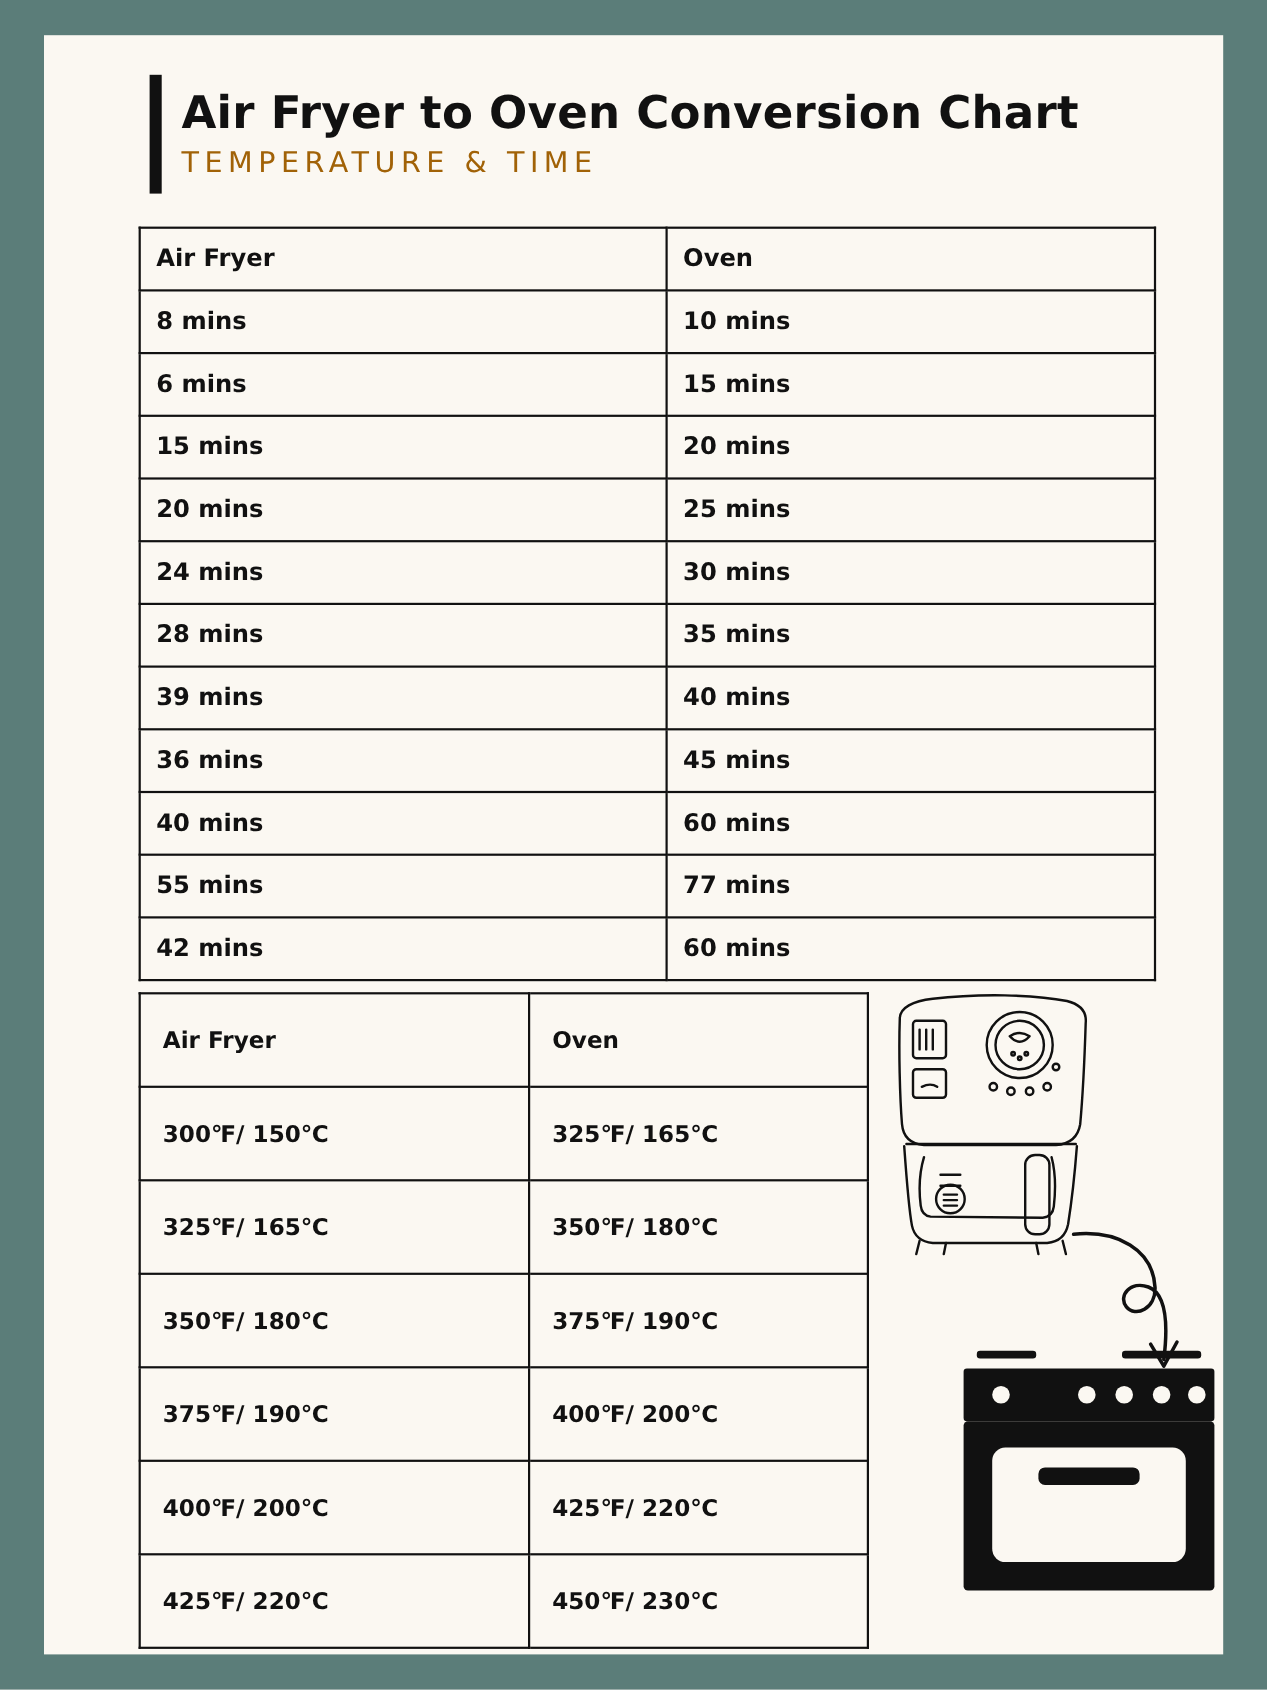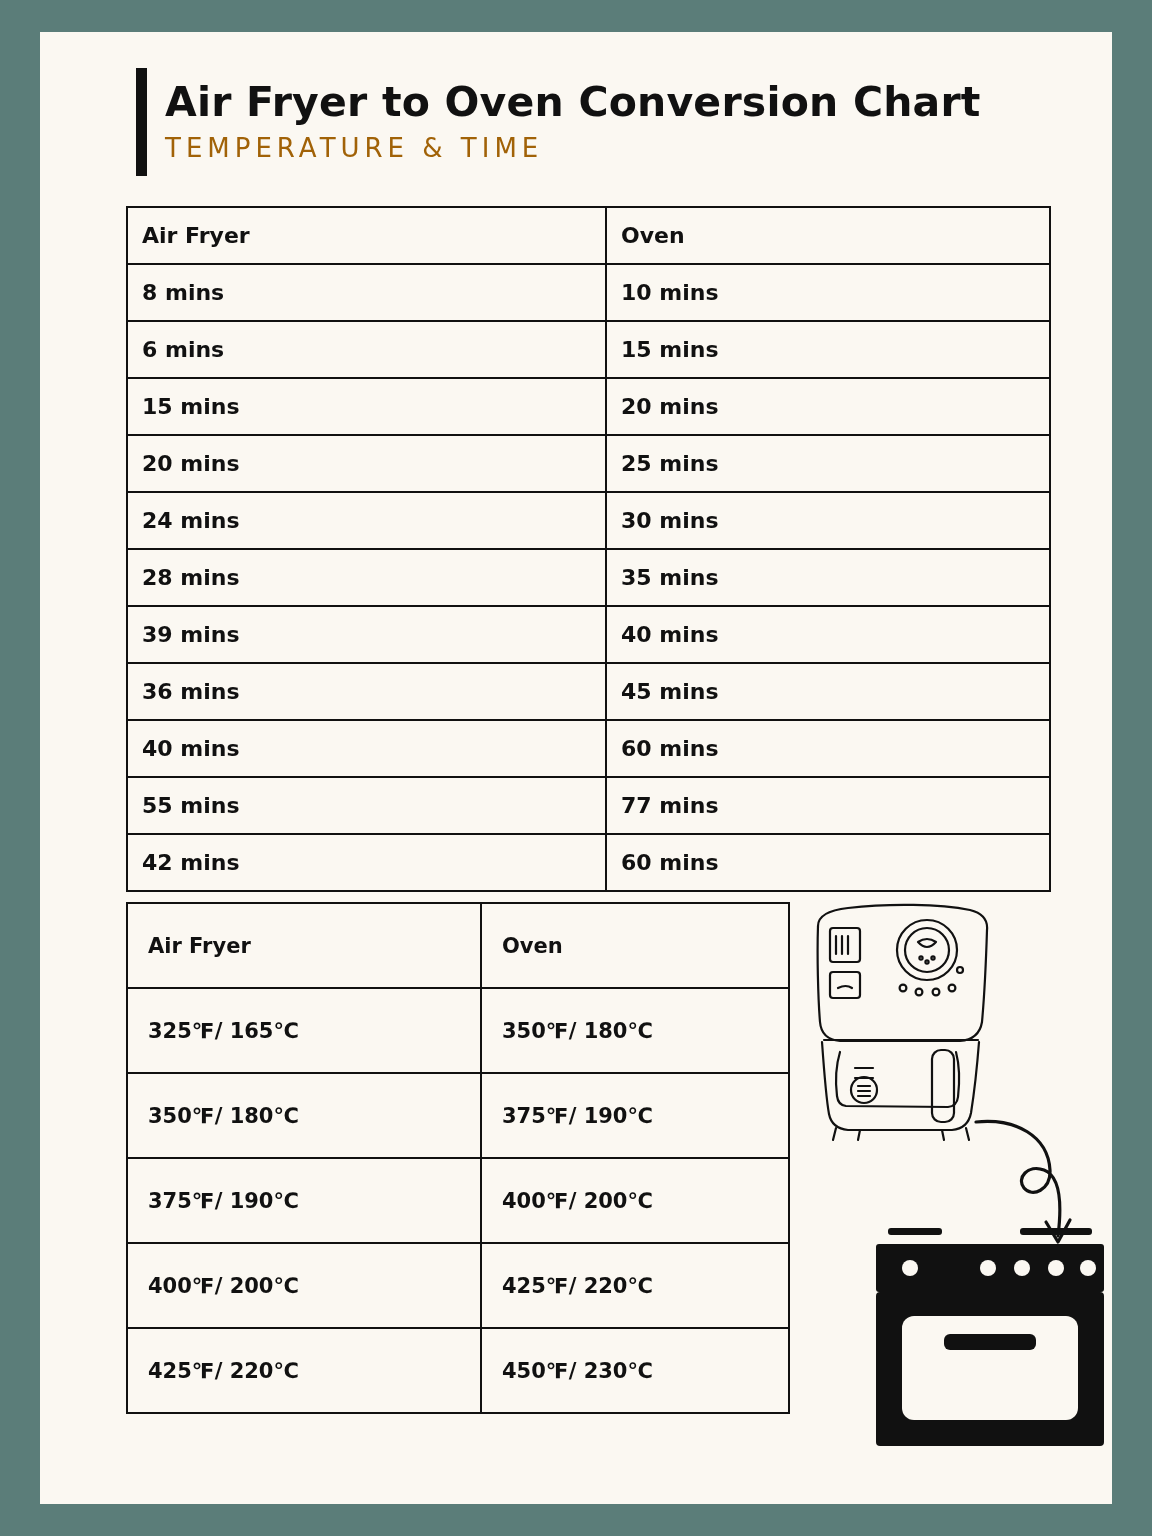--- a/index.html
+++ b/index.html
@@ -167,20 +167,24 @@
           <td>60 mins</td>
         </tr>
       </tbody>
   </table>
 
   <table class="table-temp">
     <tbody id="temp-body">
         <tr>
           <td class="col-a">Air Fryer</td>
           <td>Oven</td>
+        </tr>
+        <tr>
+          <td class="col-a">300℉/ 150℃</td>
+          <td>325℉/ 165℃</td>
         </tr>
         <tr>
           <td class="col-a">325℉/ 165℃</td>
           <td>350℉/ 180℃</td>
         </tr>
         <tr>
           <td class="col-a">350℉/ 180℃</td>
           <td>375℉/ 190℃</td>
         </tr>
         <tr>

